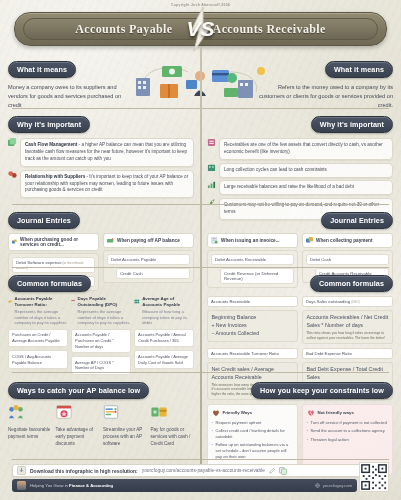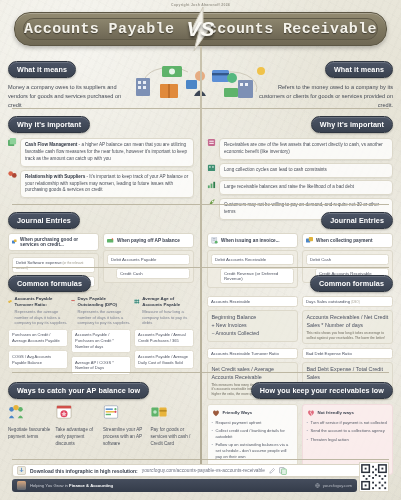--- a/index.html
+++ b/index.html
@@ -38,22 +38,22 @@
     box-shadow:0 2px 4px rgba(0,0,0,.25), inset 0 1px 0 rgba(255,255,255,.22);
   }
   .banner-inner{
     position:absolute; top:5px; left:8px; right:8px; bottom:5px;
     background:linear-gradient(180deg,#8c856d 0%,#6e6754 100%);
     border-radius:11px;
     border:1px solid #5f5947;
     display:flex; align-items:center; justify-content:center;
   }
   .banner-title{
-    font-size:15px; color:#f4f2ea; letter-spacing:.4px;
-    font-family:Liberation Mono, monospace; font-weight:bold;
+    font-size:12px; color:#f4f2ea; letter-spacing:.4px;
+    font-family:Liberation Serif, serif; font-weight:bold;
     text-shadow:0 1px 1px rgba(0,0,0,.45);
     white-space:nowrap;
   }
   .vs-badge{
     position:absolute; left:50%; top:50%; transform:translate(-50%,-50%);
     font-size:21px; font-weight:bold; color:#fbfaf5; font-style:italic;
     font-family:Liberation Sans, sans-serif;
     text-shadow:0 2px 3px rgba(0,0,0,.55);
     z-index:4;
   }
@@ -499,21 +499,21 @@
             <circle cx="4.5" cy="9" r="2" fill="#bfe6c6"></circle>
             <rect x="9.5" y="4" width="8" height="10" rx="1" fill="#e8b43c"></rect>
             <rect x="9.5" y="6.6" width="8" height="2" fill="#b98b24"></rect>
           </svg>
         <div class="tip-txt">Pay for goods or services with cash / Credit Card</div>
       </div>
     </div>
   </div>
 
   <div class="col col-right" style="top:379px;">
-    <div style="text-align:right"><span class="pill">How you keep your receivables low</span></div>
+    <div style="text-align:right"><span class="pill">How you keep your constraints low</span></div>
     <div class="way-grid">
       <div class="way good">
         <div class="way-head">
           <svg width="8" height="8" viewBox="0 0 10 10">
               <path d="M5 9 C1 6 0.6 3.4 2.2 2.2 3.4 1.3 5 2.6 5 3.4 5 2.6 6.6 1.3 7.8 2.2 9.4 3.4 9 6 5 9Z" fill="#9c5a3c"></path>
             </svg>
           <span>Friendly Ways</span>
         </div>
         <div class="way-li">
             <span class="dot">•</span>

